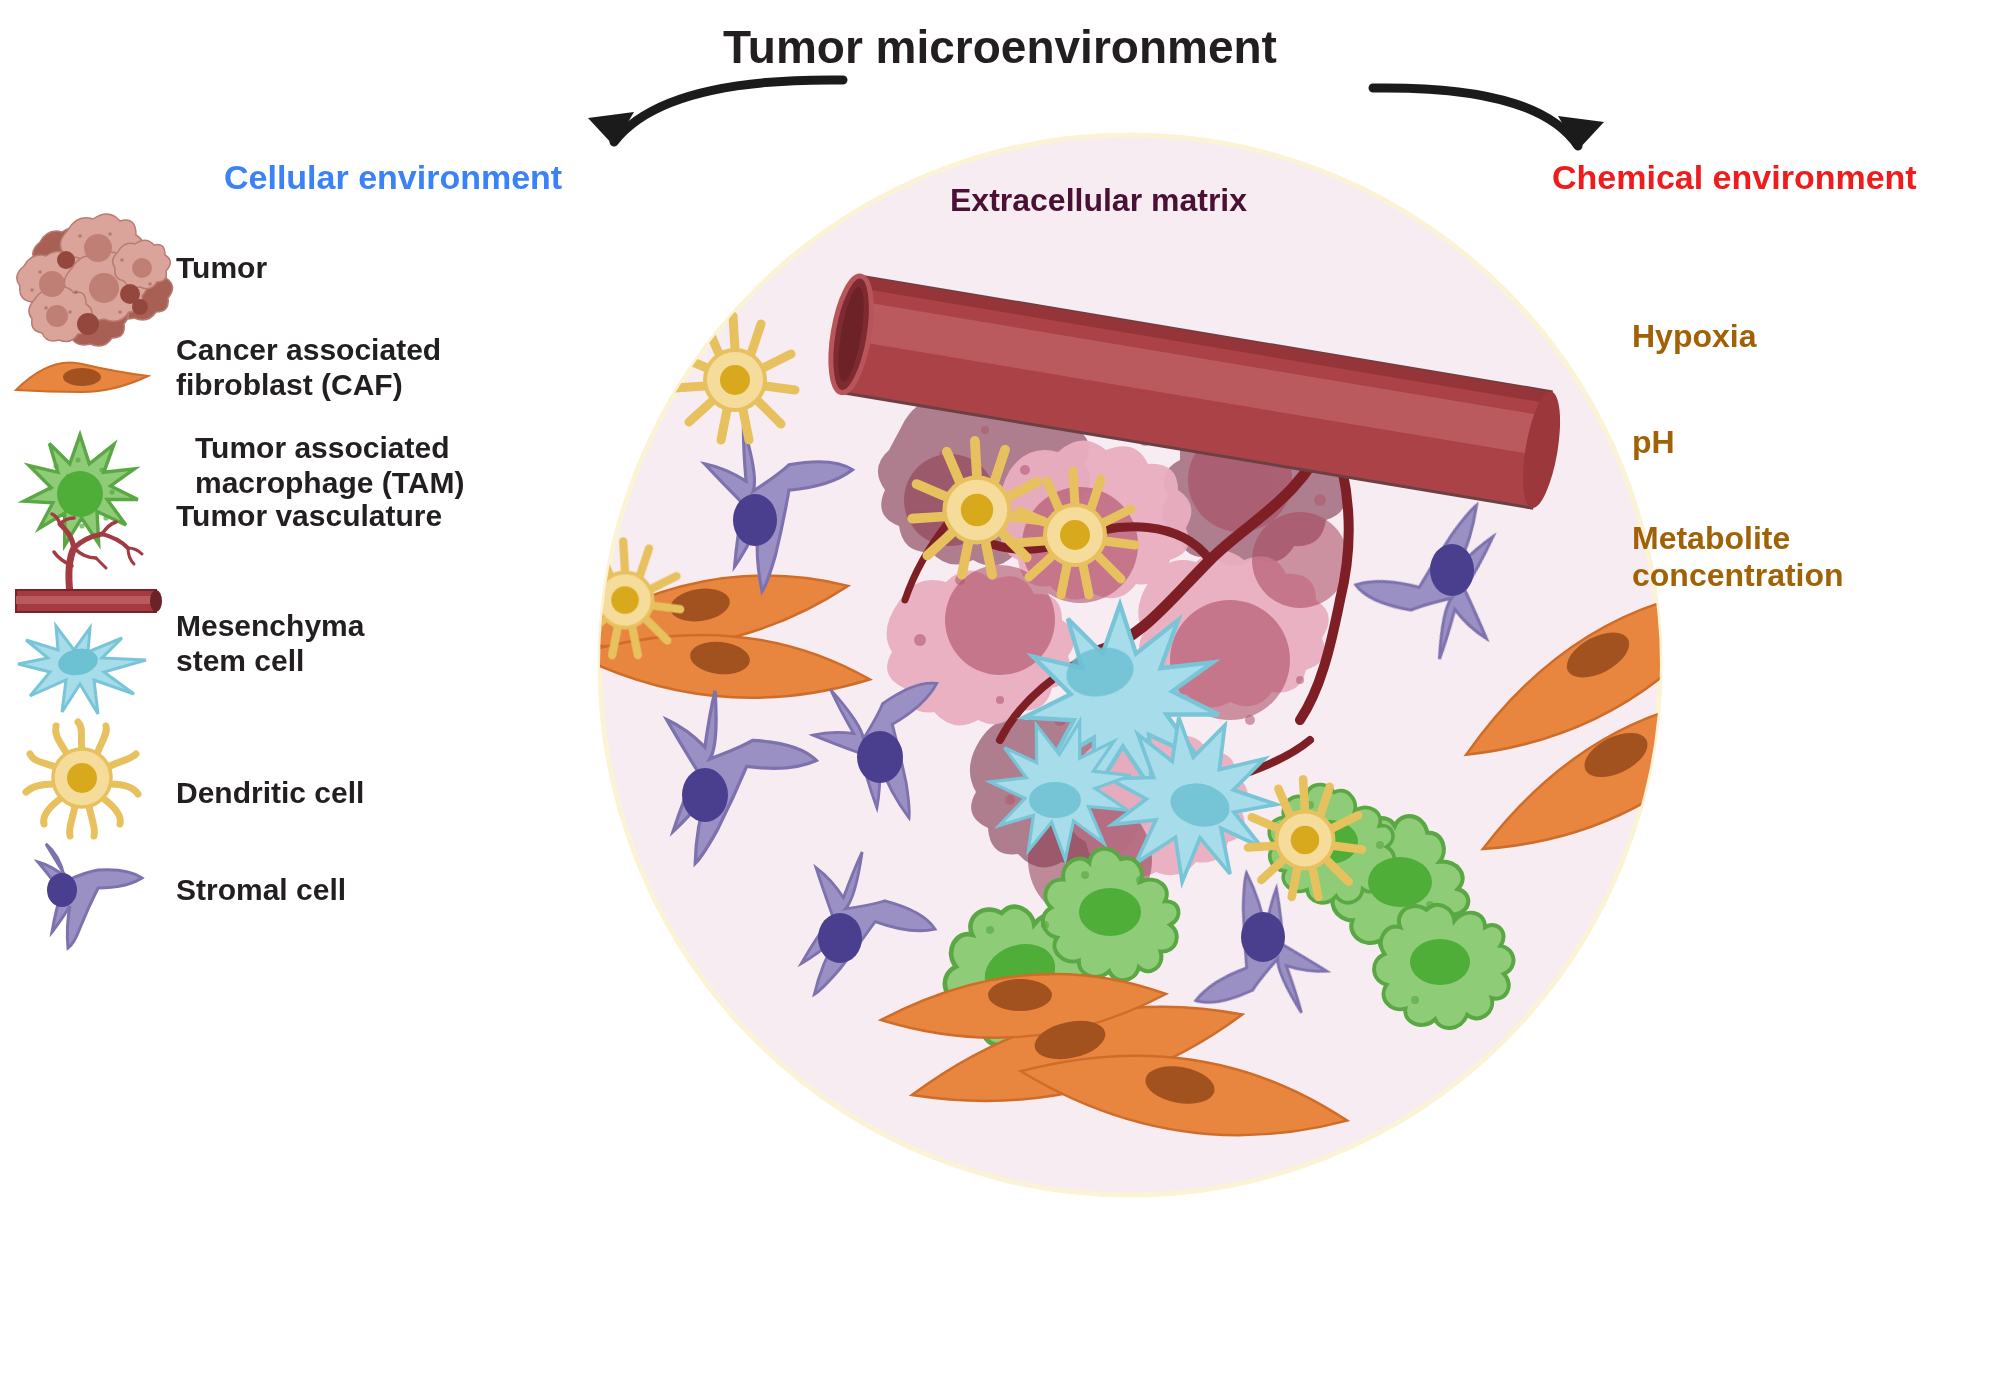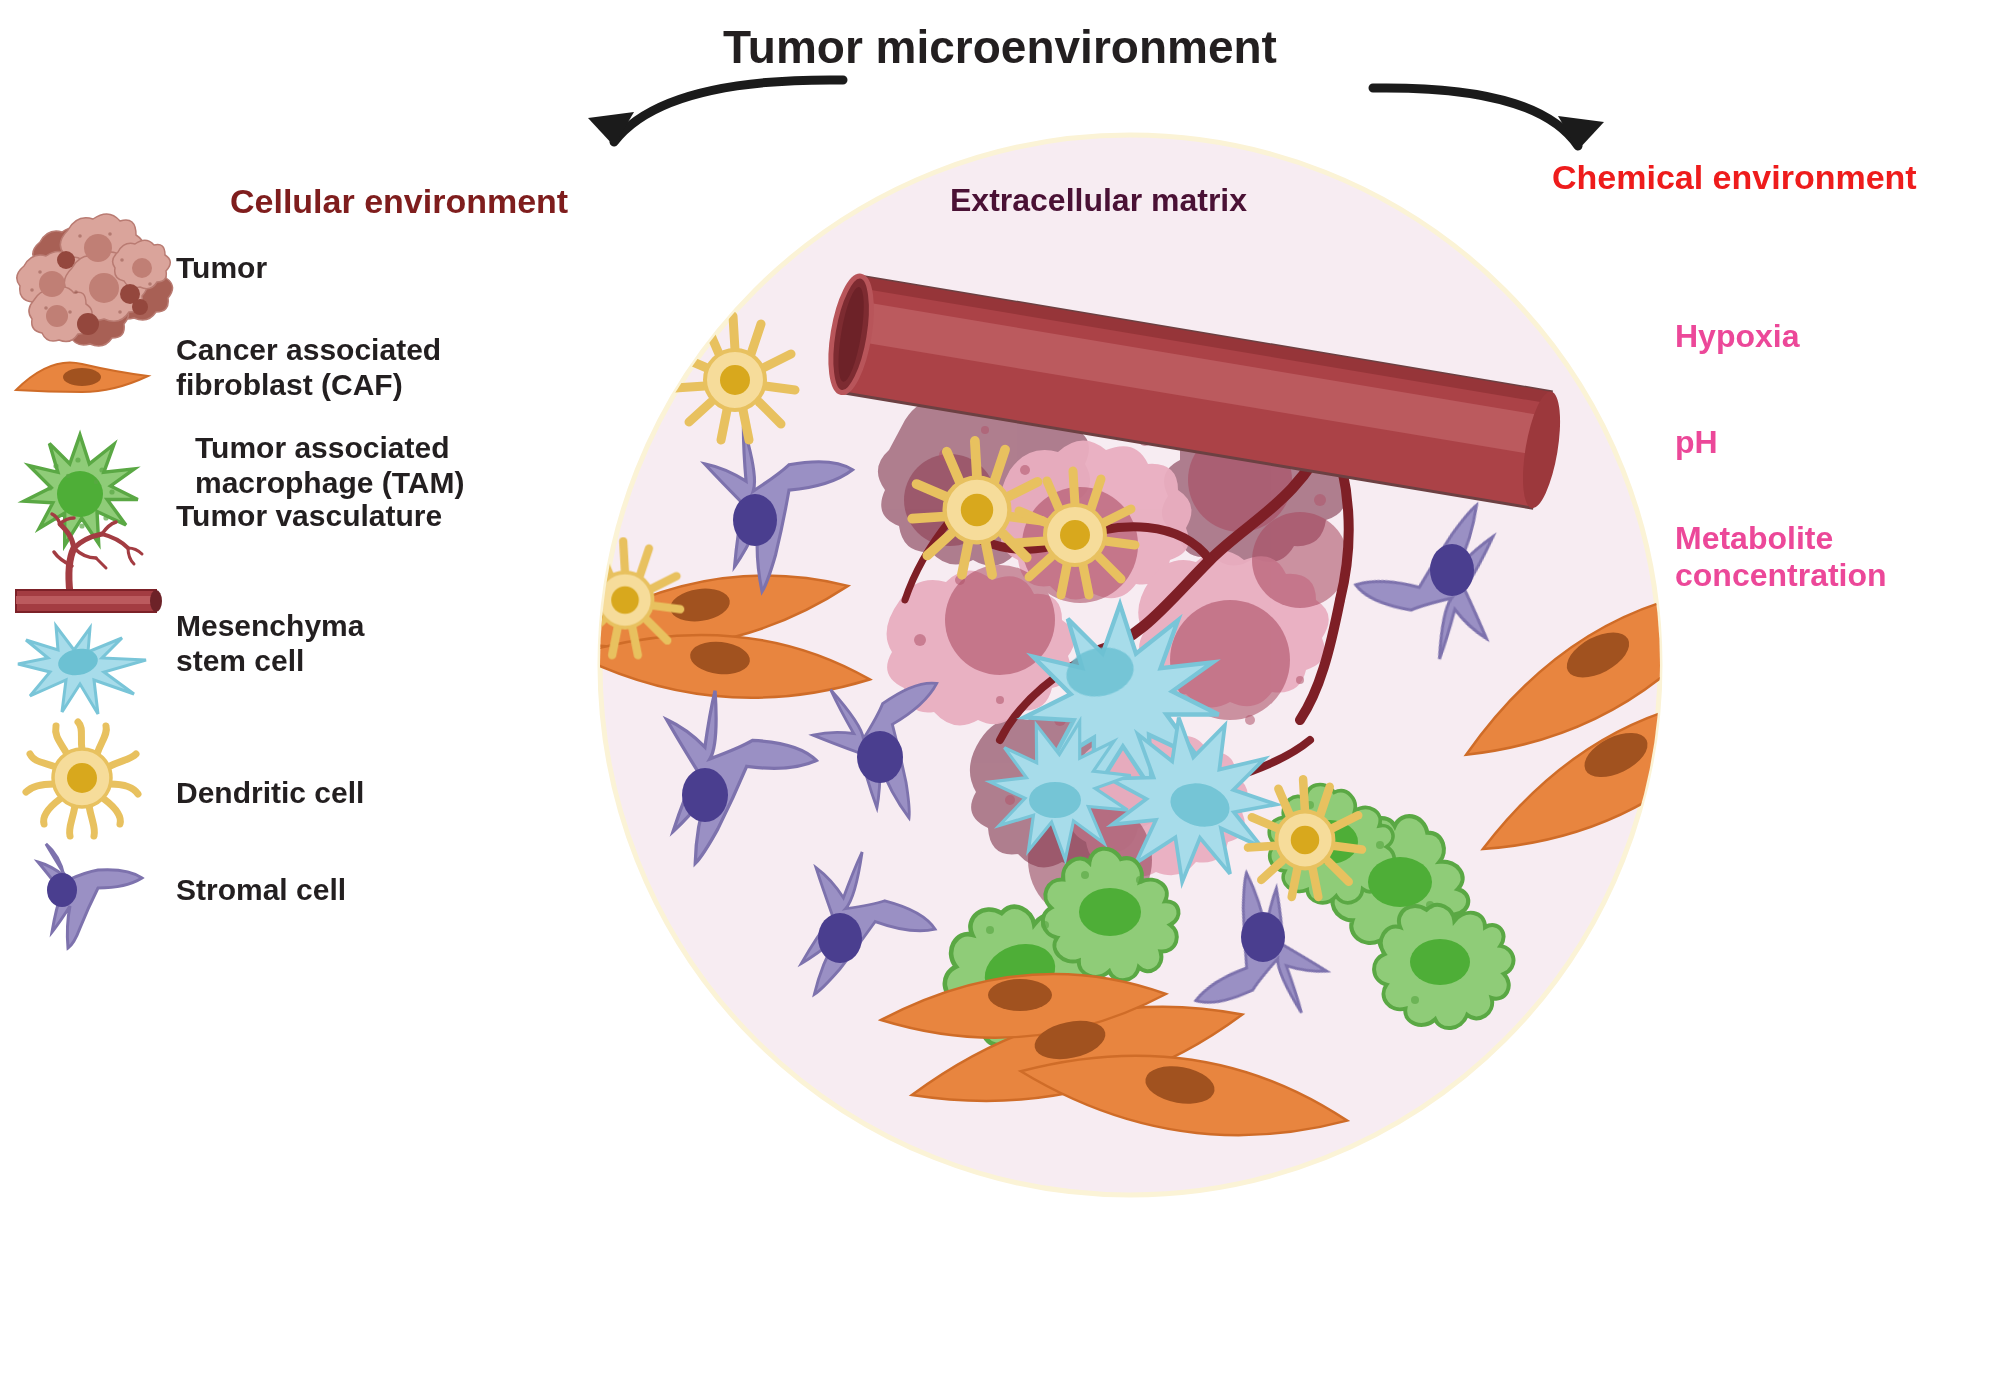--- a/index.html
+++ b/index.html
@@ -12,33 +12,33 @@
   }
   #stage{position:absolute;inset:0;width:2000px;height:1400px;}
   .lbl{position:absolute;font-weight:bold;white-space:pre;line-height:1.18;}
 
   
   #title{
     left:0;top:20px;width:2000px;text-align:center;
     font-size:46px;color:#231f20;
   }
   #cell-env{
-    left:230px;top:157px;font-size:34px;color:#7f1d1d;margin-top:24px;
+    left:224px;top:157px;font-size:34px;color:#3b82f6;
   }
   #chem-env{
     left:1552px;top:157px;font-size:34px;color:#ee1c1c;
   }
   #ecm{
     left:950px;top:182px;font-size:32px;color:#4a1135;
   }
 
   
   .chem{
-    font-size:32px;color:#ec4899;font-weight:bold;
-    position:absolute;left:1675px;
+    font-size:32px;color:#a16207;font-weight:bold;
+    position:absolute;left:1632px;
   }
   #chem0{top:318px;}
   #chem1{top:424px;}
   #chem2{top:520px;}
 
   
   #legend{position:absolute;left:0;top:250px;width:520px;}
   .leg-row{position:absolute;left:0;width:520px;}
   .leg-icon{position:absolute;left:10px;}
   .leg-text{

